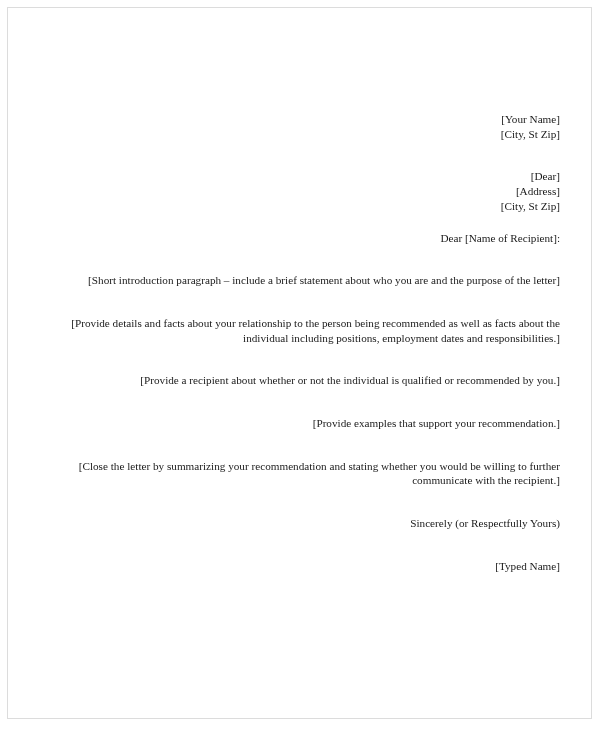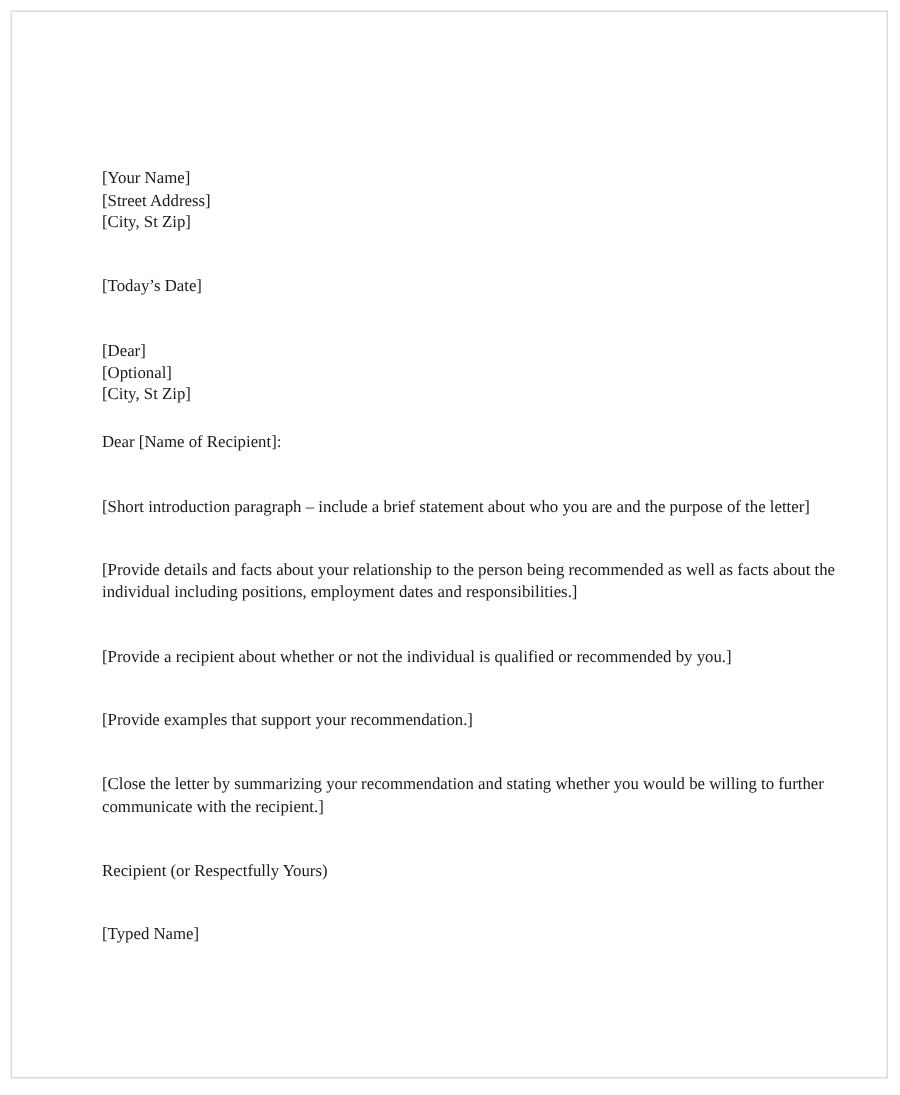--- a/index.html
+++ b/index.html
@@ -29,68 +29,64 @@
     position: absolute;
     left: 60px;
     top: 104px;
     width: 492px;
   }
   .block {
     font-size: 11.2px;
     line-height: 14.7px;
     color: #1a1a1a;
     margin: 0;
-    text-align: left;
+    text-align: right;
     white-space: normal;
   }
   .block .line {
     display: block;
   }
   .gap-md { margin-top: 28px; }
   .gap-lg { margin-top: 17px; }
   .para {
     font-size: 11.2px;
     line-height: 14.7px;
   }
 </style>
 </head>
 <body>
 
 <div class="page-frame">
   <div class="letter-body">
 
     <div class="block">
       <span class="line">[Your Name]</span>
-      <span class="line">[Street Address]</span>
       <span class="line">[City, St Zip]</span>
     </div>
 
-    <div class="block gap-md">
-      <span class="line">[Today’s Date]</span>
-    </div>
 
     <div class="block gap-md">
       <span class="line">[Dear]</span>
-      <span class="line">[Optional]</span>
+      <span class="line">[Address]</span>
       <span class="line">[City, St Zip]</span>
     </div>
 
     <div class="block para gap-lg">Dear [Name of Recipient]:</div>
 
     <div class="block para gap-md">[Short introduction paragraph – include a brief statement about who you are and the purpose of the letter]</div>
 
     <div class="block para gap-md">[Provide details and facts about your relationship to the person being recommended as well as facts about the individual including positions, employment dates and responsibilities.]</div>
 
     <div class="block para gap-md">[Provide a recipient about whether or not the individual is qualified or recommended by you.]</div>
 
     <div class="block para gap-md">[Provide examples that support your recommendation.]</div>
 
     <div class="block para gap-md">[Close the letter by summarizing your recommendation and stating whether you would be willing to further communicate with the recipient.]</div>
 
-    <div class="block para gap-md">Recipient (or Respectfully Yours)</div>
+    <div class="block para gap-md">Sincerely (or Respectfully Yours)</div>
 
 
     <div class="block gap-md">
       <span class="line">[Typed Name]</span>
 
     </div>
 
   </div>
 </div>
 

